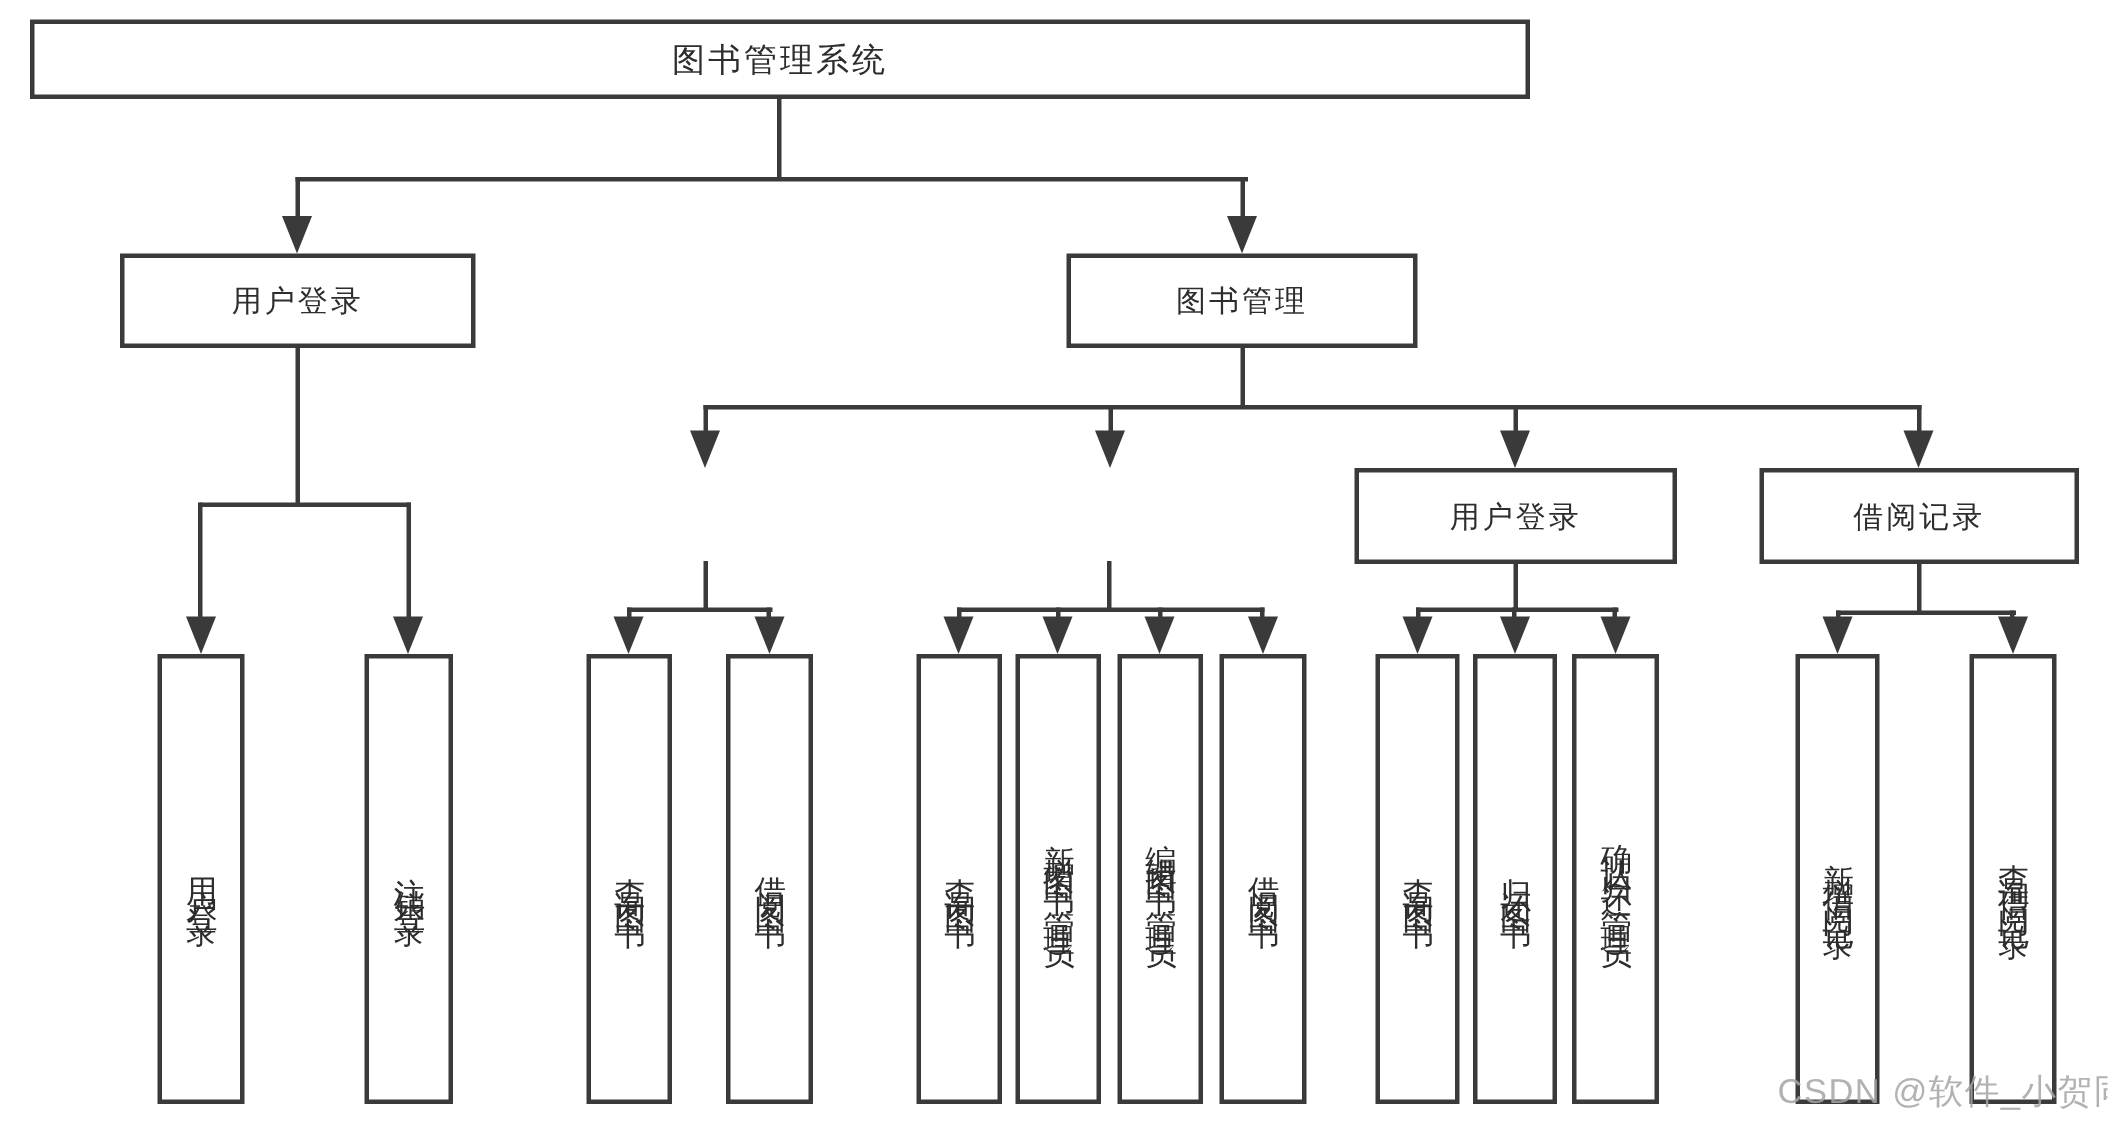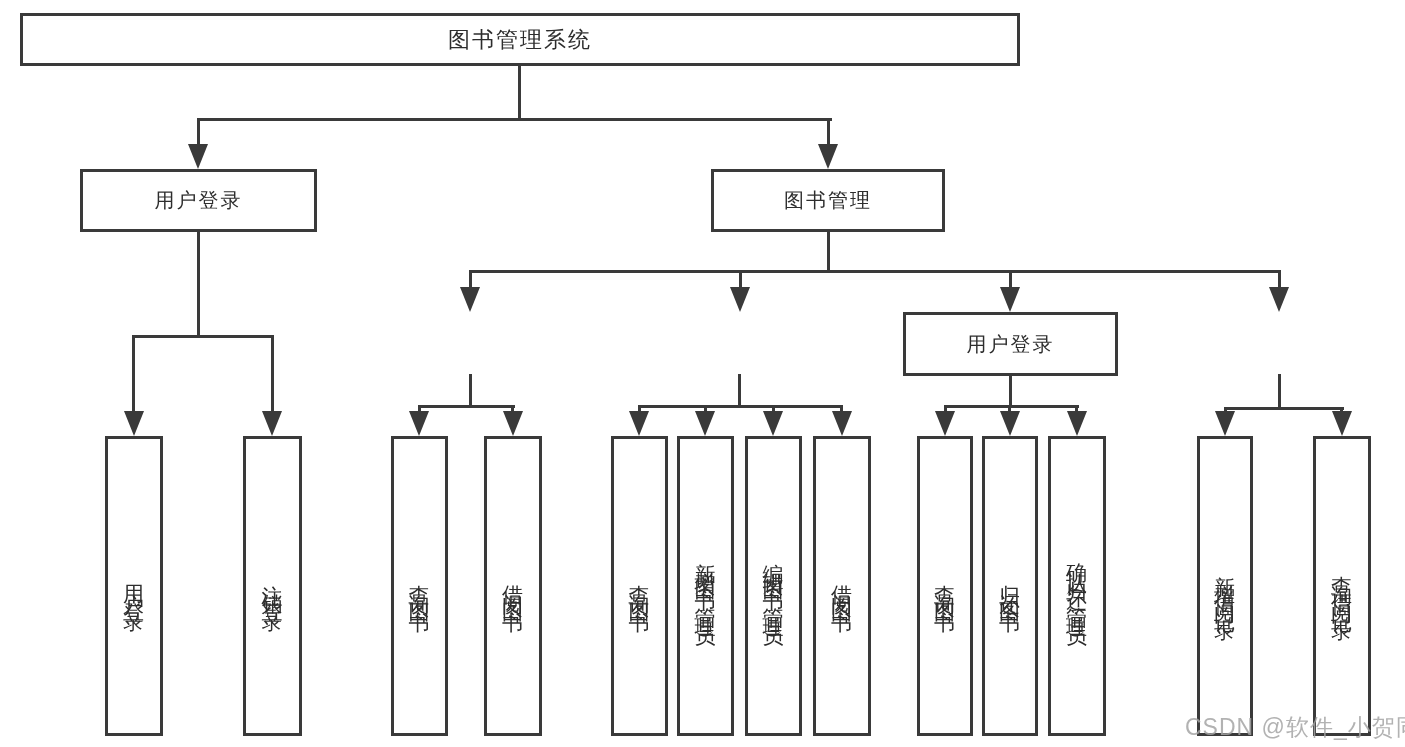--- a/index.html
+++ b/index.html
@@ -104,20 +104,23 @@
   <div class="v" style="left:739px; top:270px; height:22px;"></div>
   <div class="ah" style="left:730px; top:287px;"></div>
   <div class="v" style="left:1009px; top:270px; height:22px;"></div>
   <div class="ah" style="left:1000px; top:287px;"></div>
   <div class="v" style="left:1278px; top:270px; height:22px;"></div>
   <div class="ah" style="left:1269px; top:287px;"></div>
 
   <div class="box" style="left:903px; top:312px; width:215px; height:64px;">
     <span>用户登录</span>
   </div>
+  <div class="box" style="left:1173px; top:312px; width:213px; height:64px;">
+    <span>借阅记录</span>
+  </div>
 
   <div class="v" style="left:469px; top:374px; height:33px;"></div>
   <div class="h" style="left:418px; top:405px; width:97px;"></div>
   <div class="v" style="left:418px; top:405px; height:10px;"></div>
   <div class="ah" style="left:409px; top:411px;"></div>
   <div class="v" style="left:511px; top:405px; height:10px;"></div>
   <div class="ah" style="left:503px; top:411px;"></div>
 
   <div class="v" style="left:738px; top:374px; height:33px;"></div>
   <div class="h" style="left:638px; top:405px; width:205px;"></div>

